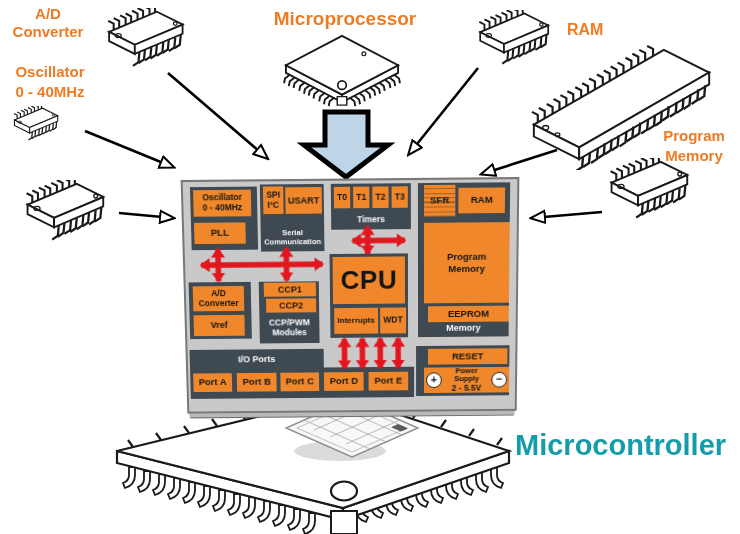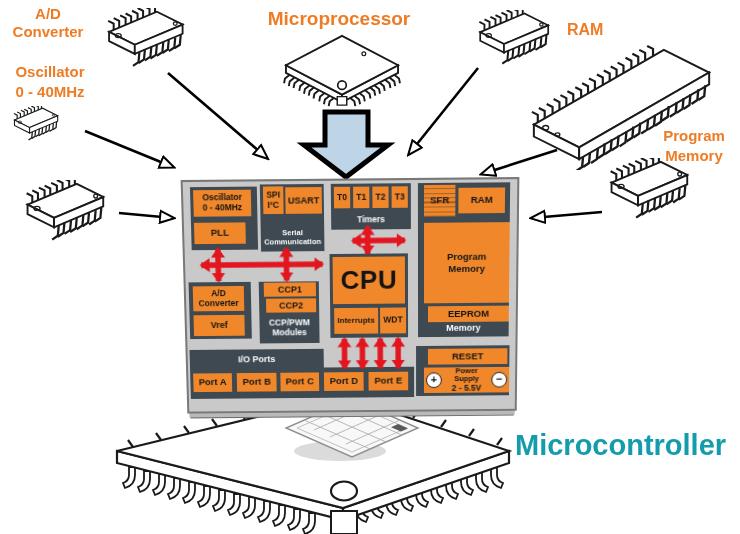--- a/index.html
+++ b/index.html
@@ -253,21 +253,21 @@
   </svg>
 
   <div class="abs lbl z5" style="left:3px;top:5px;width:90px;font-size:15px;">
     <span>A/D</span><br>
     <span>Converter</span>
   </div>
   <div class="abs lbl z5" style="left:0px;top:62px;width:100px;font-size:15px;line-height:1.3;">
     <span>Oscillator</span><br>
     <span>0 - 40MHz</span>
   </div>
-  <div class="abs lbl z5" style="left:244px;top:8px;width:190px;font-size:19px;">Microprocessor</div>
+  <div class="abs lbl z5" style="left:250px;top:8px;width:190px;font-size:19px;">Microprocessor</div>
   <div class="abs lbl z5" style="left:567px;top:21px;font-size:16px;">RAM</div>
   <div class="abs lbl z5" style="left:650px;top:126px;width:88px;font-size:15px;line-height:1.3;">
     <span>Program</span><br>
     <span>Memory</span>
   </div>
   <div class="abs z5" style="left:515px;top:429px;font-size:29px;color:#149CAC;">Microcontroller</div>
 
   <div id="board">
 
     <div class="panel" style="left:7px;top:5px;width:66px;height:62px;"></div>

